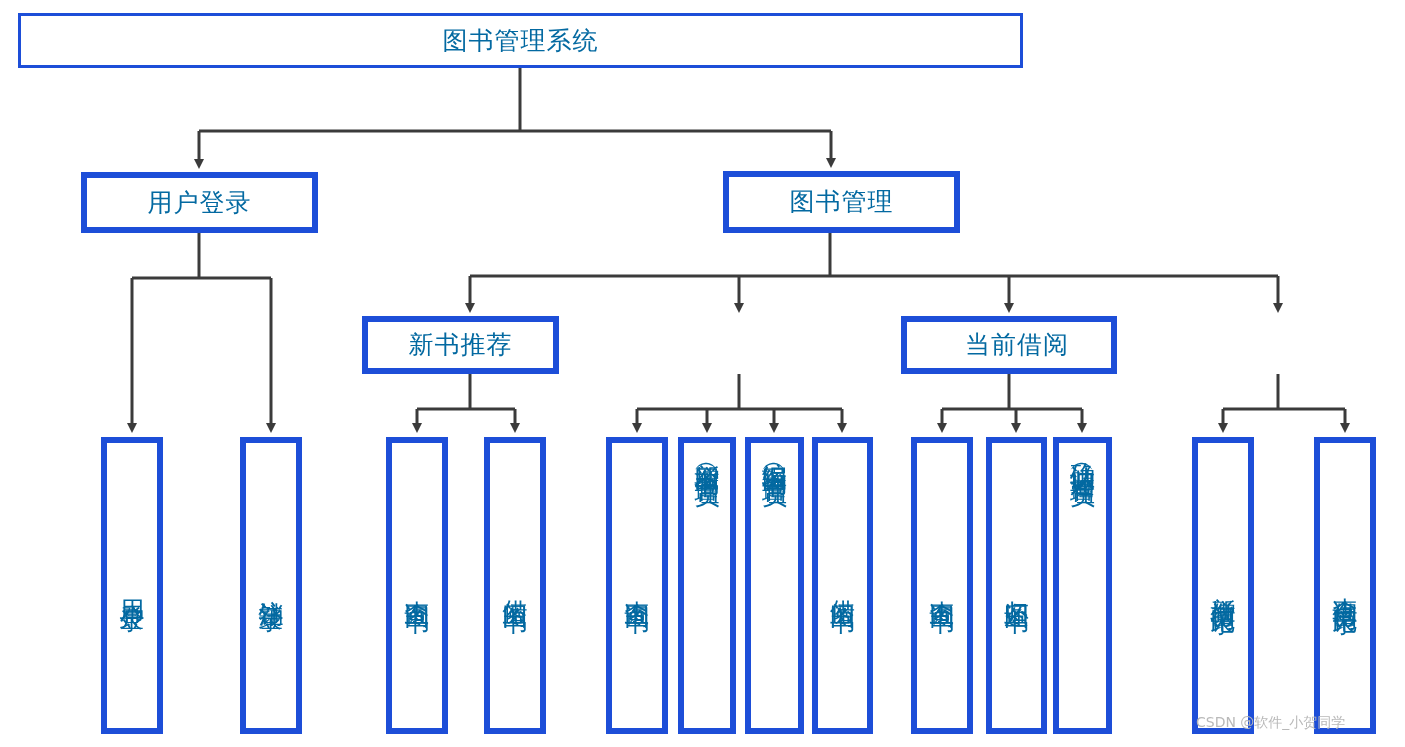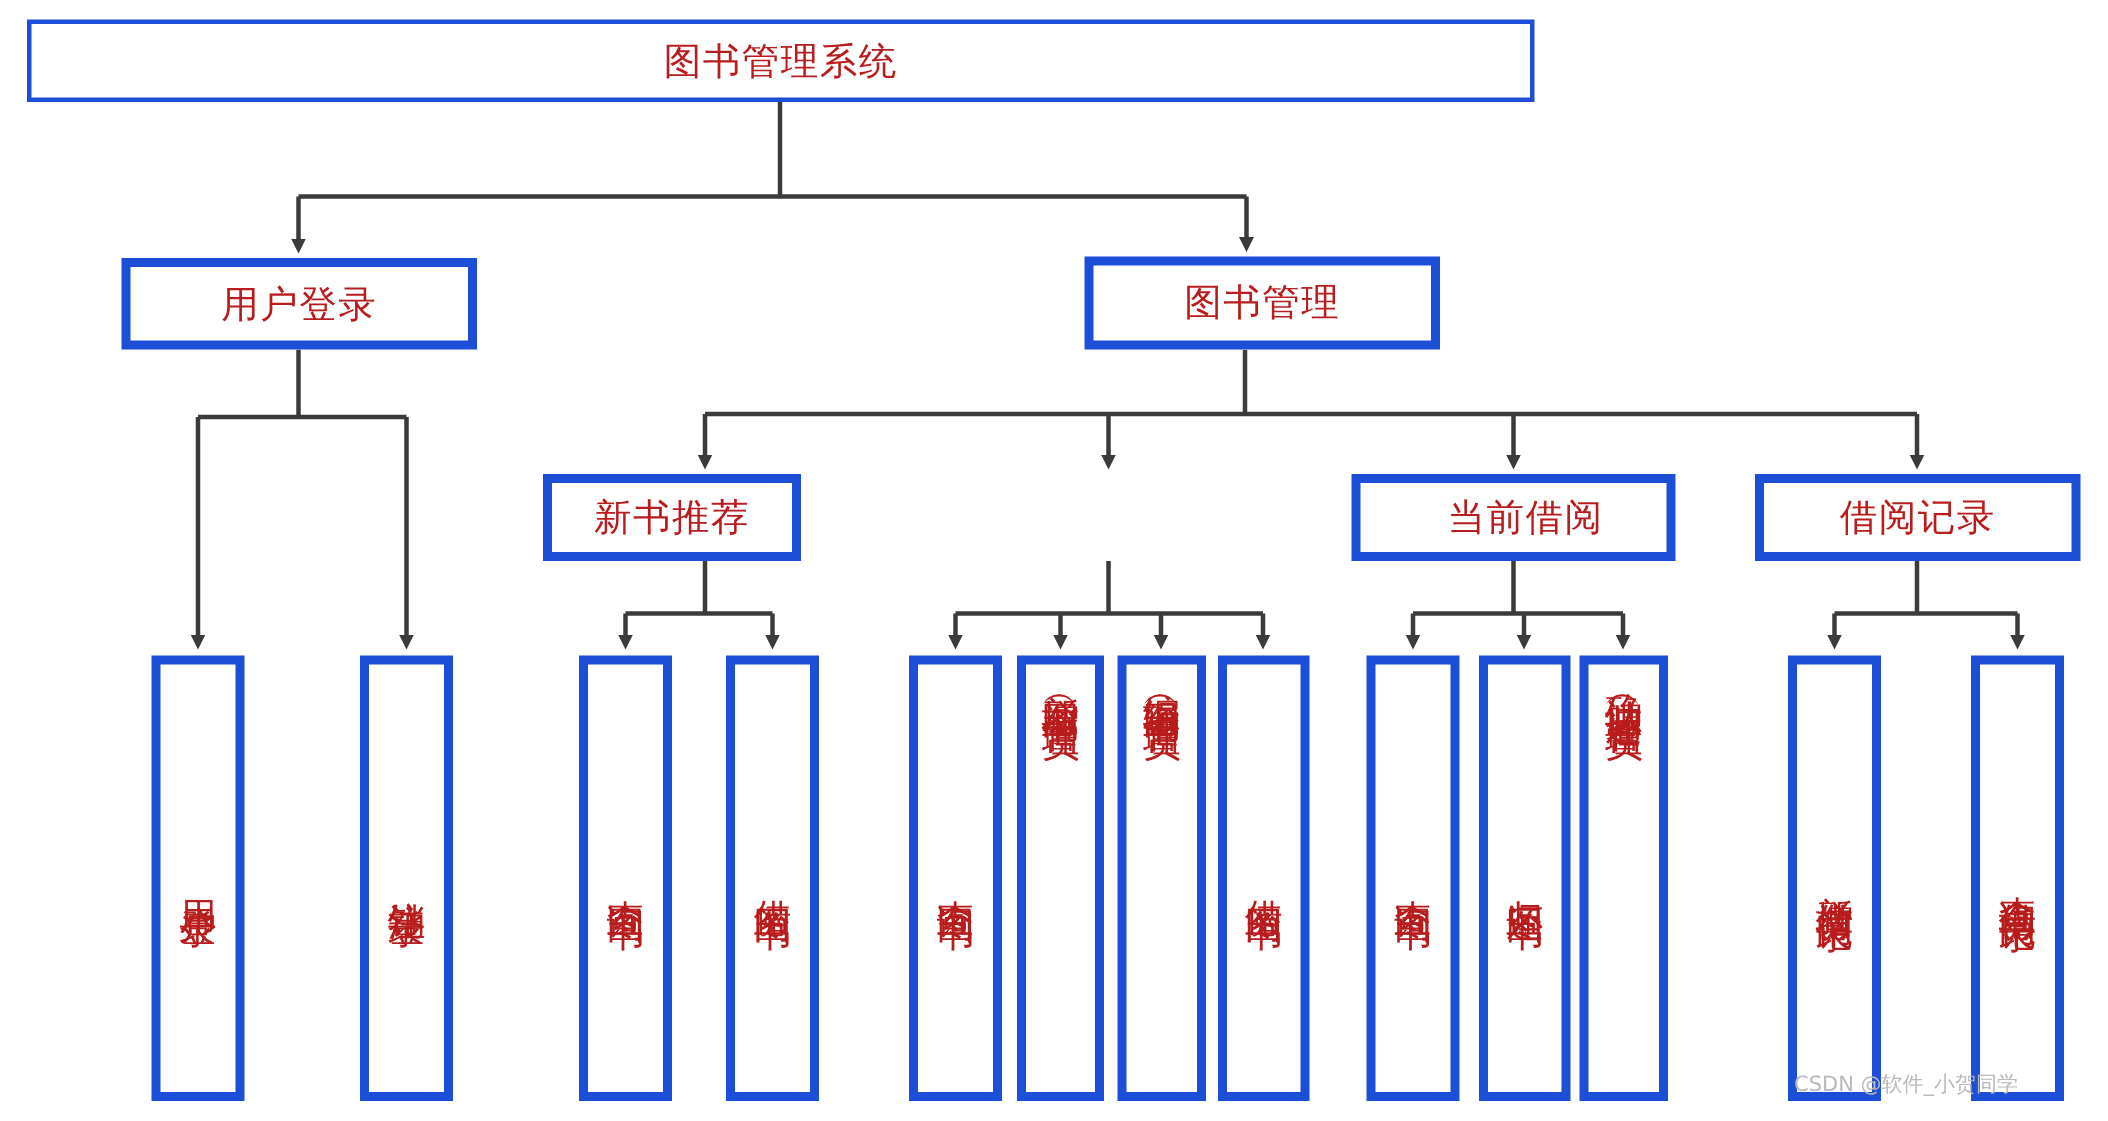--- a/index.html
+++ b/index.html
@@ -23,21 +23,21 @@
     pointer-events: none;
   }
   .node {
     position: absolute;
     box-sizing: border-box;
     border: 6px solid #1d4ed8;
     background: #ffffff;
     display: flex;
     align-items: center;
     justify-content: center;
-    color: #b91c1c;
+    color: #0369a1;
   }
   .node .lbl {
     font-size: 25px;
     line-height: 1.1;
     letter-spacing: 1px;
     white-space: nowrap;
   }
   .node.root { border-width: 3px; }
   .node.leaf {
     align-items: flex-start;
@@ -124,28 +124,25 @@
     <span class="lbl">图书管理系统</span>
   </div>
 
   <div class="node" style="left:81px; top:172px; width:237px; height:61px;">
     <span class="lbl">用户登录</span>
   </div>
   <div class="node" style="left:711px; top:171px; width:237px; height:62px;margin-left:12px;">
     <span class="lbl">图书管理</span>
   </div>
 
-  <div class="node" style="left:362px; top:316px; width:172px; height:58px;">
+  <div class="node" style="left:362px; top:316px; width:197px; height:58px;">
     <span class="lbl">新书推荐</span>
   </div>
   <div class="node" style="left:901px; top:316px; width:216px; height:58px;padding-left:16px;">
     <span class="lbl">当前借阅</span>
-  </div>
-  <div class="node" style="left:1170px; top:316px; width:217px; height:58px;">
-    <span class="lbl">借阅记录</span>
   </div>
 
   <div class="node leaf centered" style="left:101px; top:437px; width:62px; height:297px;">
     <span class="lbl">用户登录</span>
   </div>
   <div class="node leaf centered" style="left:240px; top:437px; width:62px; height:297px;">
     <span class="lbl">注销登录</span>
   </div>
   <div class="node leaf centered" style="left:386px; top:437px; width:62px; height:297px;">
     <span class="lbl">查询图书</span>

